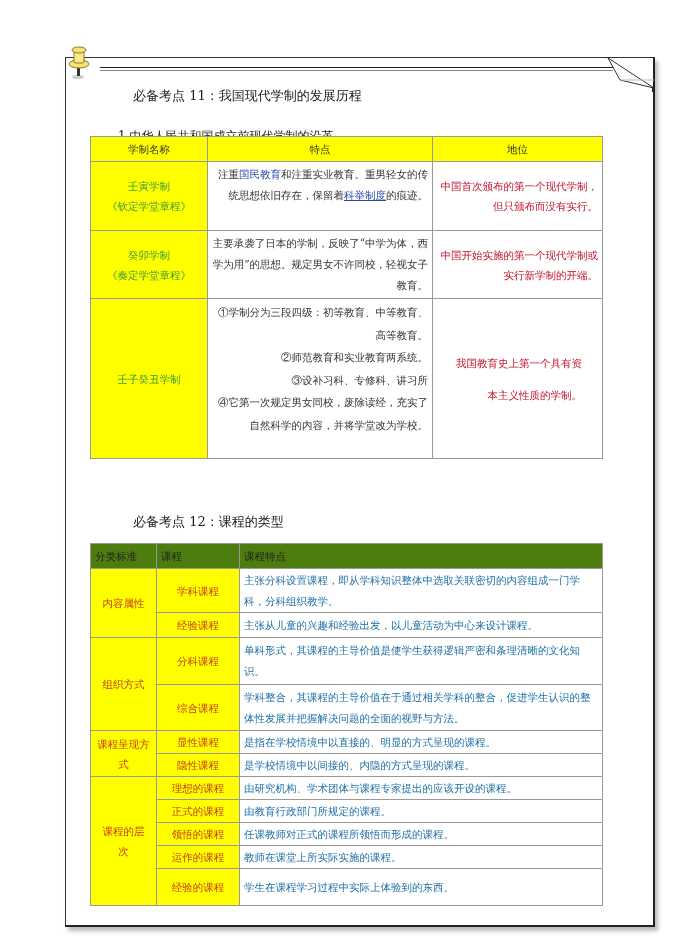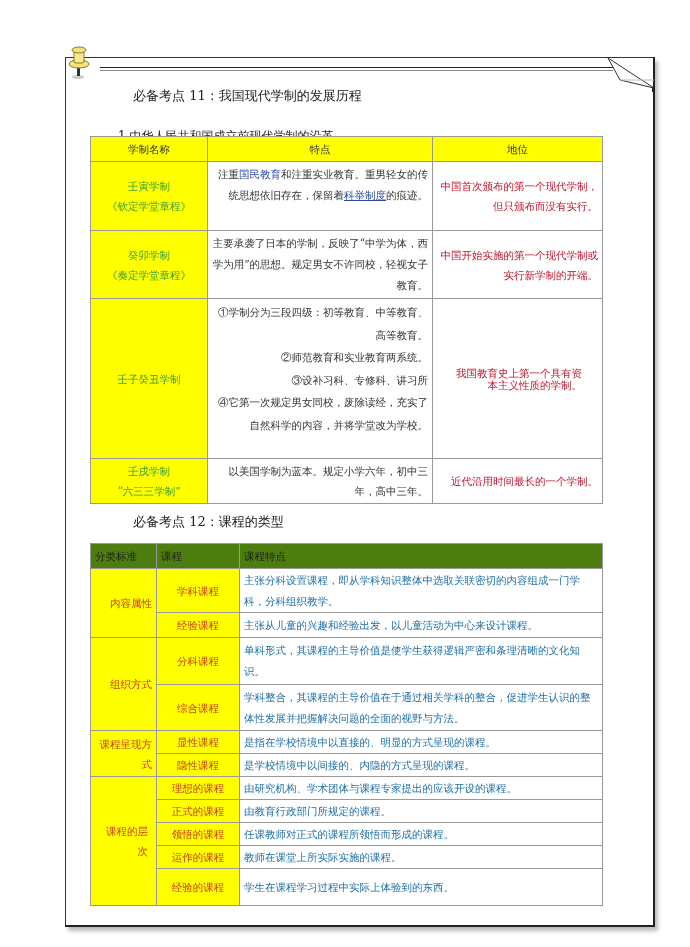--- a/index.html
+++ b/index.html
@@ -22,21 +22,21 @@
   td, th { border:1px solid #999; font-size:10.5px; line-height:20px; padding:0 4px; font-weight:normal; }
   .t1 { left:90px; top:136px; width:512px; }
   .t1 th { background:#ffff00; height:24px; text-align:center; color:#333; }
   .t1 td.name { background:#ffff00; color:#3a9a3a; text-align:center; }
   .t1 td.feat { color:#333; text-align:right; vertical-align:top; padding-top:2px; }
   .t1 td.pos { color:#c0142c; text-align:right; }
   .lnk { color:#2b4aa8; text-decoration:underline; }
   .lnk2 { color:#2b4aa8; }
   .t2 { left:90px; top:543px; width:512px; }
   .t2 th { background:#4d7c0f; height:24px; text-align:left; color:#222; }
-  .t2 td.std { background:#ffff00; color:#c8401a; text-align:right; }
+  .t2 td.std { background:#ffff00; color:#c8401a; text-align:center; }
   .t2 td.crs { background:#ffff00; color:#c8401a; text-align:center; }
   .t2 td.desc { color:#1f6fa6; text-align:left; }
   .tall { line-height:21px; }
 </style>
 </head>
 <body>
 
 <div class="page-frame"></div>
 <div class="top-rule"></div>
 <div class="top-rule2"></div>
@@ -89,29 +89,21 @@
   <tr style="height:160px">
     <td class="name">
       <div>壬子癸丑学制</div>
     </td>
     <td class="feat tall" style="line-height:22.5px">
       <div>①学制分为三段四级：初等教育、中等教育、高等教育。</div>
       <div>②师范教育和实业教育两系统。</div>
       <div>③设补习科、专修科、讲习所</div>
       <div>④它第一次规定男女同校，废除读经，充实了自然科学的内容，并将学堂改为学校。</div>
     </td>
-    <td class="pos" style="line-height:12px;padding:0 20px">我国教育史上第一个具有资本主义性质的学制。</td>
-  </tr>
-  <tr style="height:45px">
-    <td class="name">
-      <div>壬戌学制</div>
-      <div>“六三三学制”</div>
-    </td>
-    <td class="feat">以美国学制为蓝本。规定小学六年，初中三年，高中三年。</td>
-    <td class="pos">近代沿用时间最长的一个学制。</td>
+    <td class="pos" style="line-height:32px;padding:0 20px">我国教育史上第一个具有资本主义性质的学制。</td>
   </tr>
 </tbody>
   </table>
 
 <div class="heading h2">必备考点 12：课程的类型</div>
 
 <table class="t2">
   <colgroup>
       <col style="width:66px">
       <col style="width:83px">

